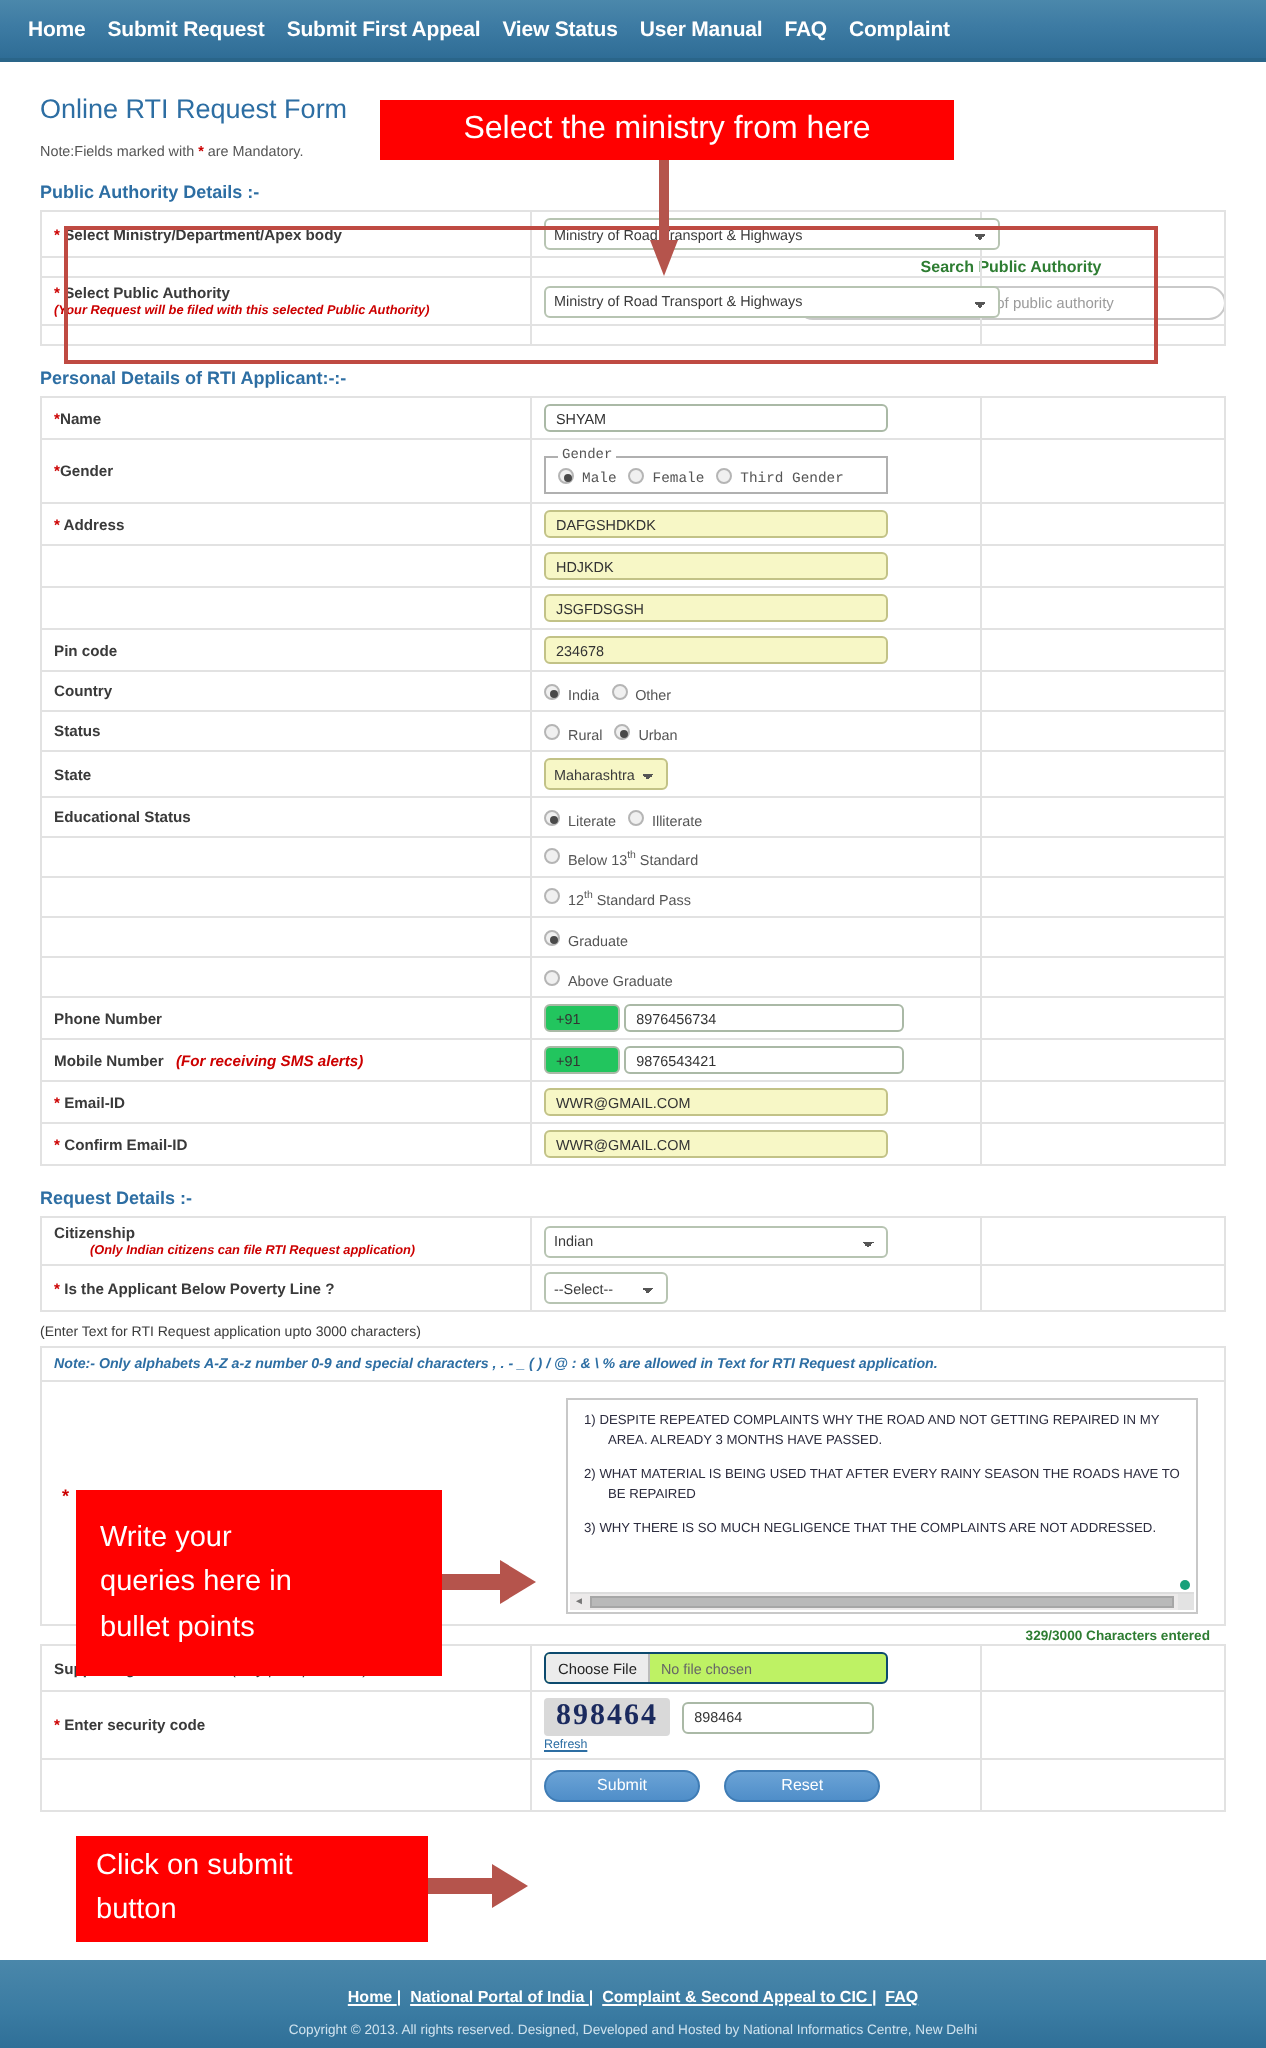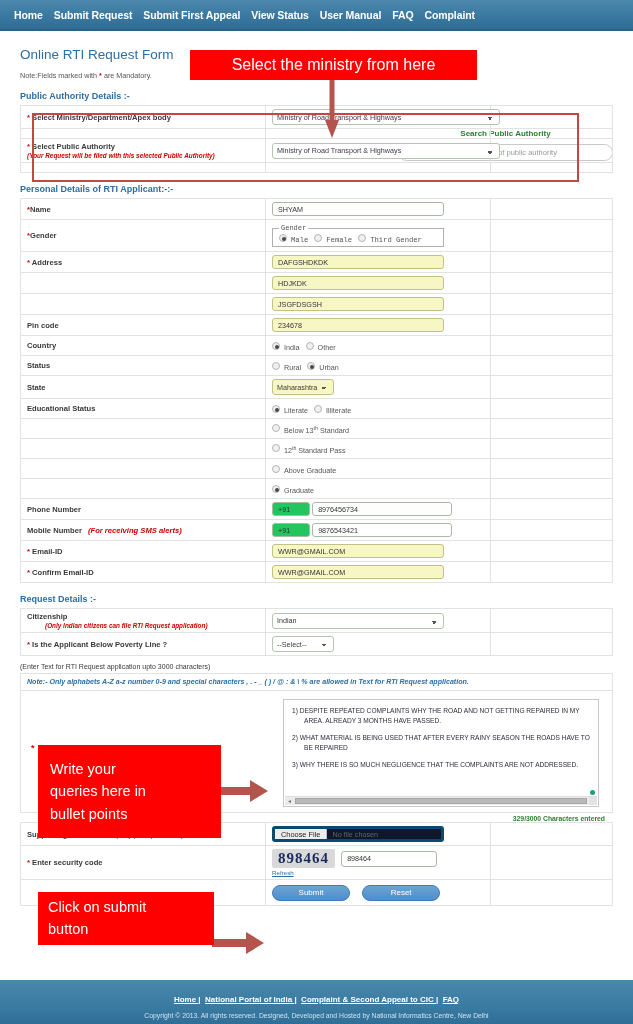--- a/index.html
+++ b/index.html
@@ -253,21 +253,21 @@
   .anno span { display:block; }
   #anno-ministry {
     left:190px; top:50px; width:287px; height:30px;
     justify-content:center; font-size:16px;
   }
   #anno-queries {
     left:38px; top:745px; width:183px; height:93px;
     padding-left:12px; font-size:14.5px; line-height:1.55;
   }
   #anno-submit {
-    left:38px; top:892px; width:176px; height:53px;
+    left:38px; top:918px; width:176px; height:53px;
     padding-left:10px; font-size:14.5px; line-height:1.5;
   }
   .arrow-down {
     position:absolute; z-index:39; left:325px; top:80px; width:14px; height:58px;
   }
   .arrow-right { position:absolute; z-index:39; }
   #arrow-queries { left:218px; top:778px; width:50px; height:26px;}
   #arrow-submit  { left:212px; top:930px; width:52px; height:26px;}
 </style>
 </head>
@@ -504,33 +504,33 @@
           <span class="radlbl"><span>12</span><span class="sup">th</span><span> Standard Pass</span></span>
         </div>
       </td>
       <td class="ext"></td>
     </tr>
 
     <tr>
       <td class="lbl"></td>
       <td class="fld">
         <div class="radrow">
+          <span class="radio on"></span>
+          <span class="radlbl">Graduate</span>
+        </div>
+      </td>
+      <td class="ext"></td>
+    </tr>
+
+    <tr>
+      <td class="lbl"></td>
+      <td class="fld">
+        <div class="radrow">
           <span class="radio"></span>
           <span class="radlbl">Above Graduate</span>
-        </div>
-      </td>
-      <td class="ext"></td>
-    </tr>
-
-    <tr>
-      <td class="lbl"></td>
-      <td class="fld">
-        <div class="radrow">
-          <span class="radio on"></span>
-          <span class="radlbl">Graduate</span>
         </div>
       </td>
       <td class="ext"></td>
     </tr>
 
     <tr>
       <td class="lbl">
         <span>Phone Number</span>
       </td>
       <td class="fld">
@@ -631,21 +631,21 @@
   <div class="char-count">329/3000 Characters entered</div>
 
   <table class="ftab" style="margin-top:0;">
     <tbody>
         <tr>
       <td class="lbl">
         <span>Supporting document</span>
         <span style="font-style:italic;font-weight:normal;margin-left:8px;">(only pdf upto 1 MB)</span>
       </td>
       <td class="fld">
-        <span style="display:inline-flex;align-items:center;border:3px solid #0c4a6e;border-radius:3px;height:16px;overflow:hidden;background:#0f172a;width:172px;">
+        <span style="display:inline-flex;align-items:center;border:1px solid #0c4a6e;border-radius:3px;height:16px;overflow:hidden;background:#bef264;width:172px;">
           <span style="background:#ececec;border-right:1px solid #bcbcbc;font-size:7.4px;padding:0 6px;height:100%;display:inline-flex;align-items:center;color:#222;">Choose File</span>
           <span style="font-size:7.2px;color:#666;padding-left:5px;">No file chosen</span>
         </span>
       </td>
       <td class="ext"></td>
     </tr>
     <tr>
       <td class="lbl" style="height:34px;">
         <span class="req">*</span> <span>Enter security code</span>
       </td>

